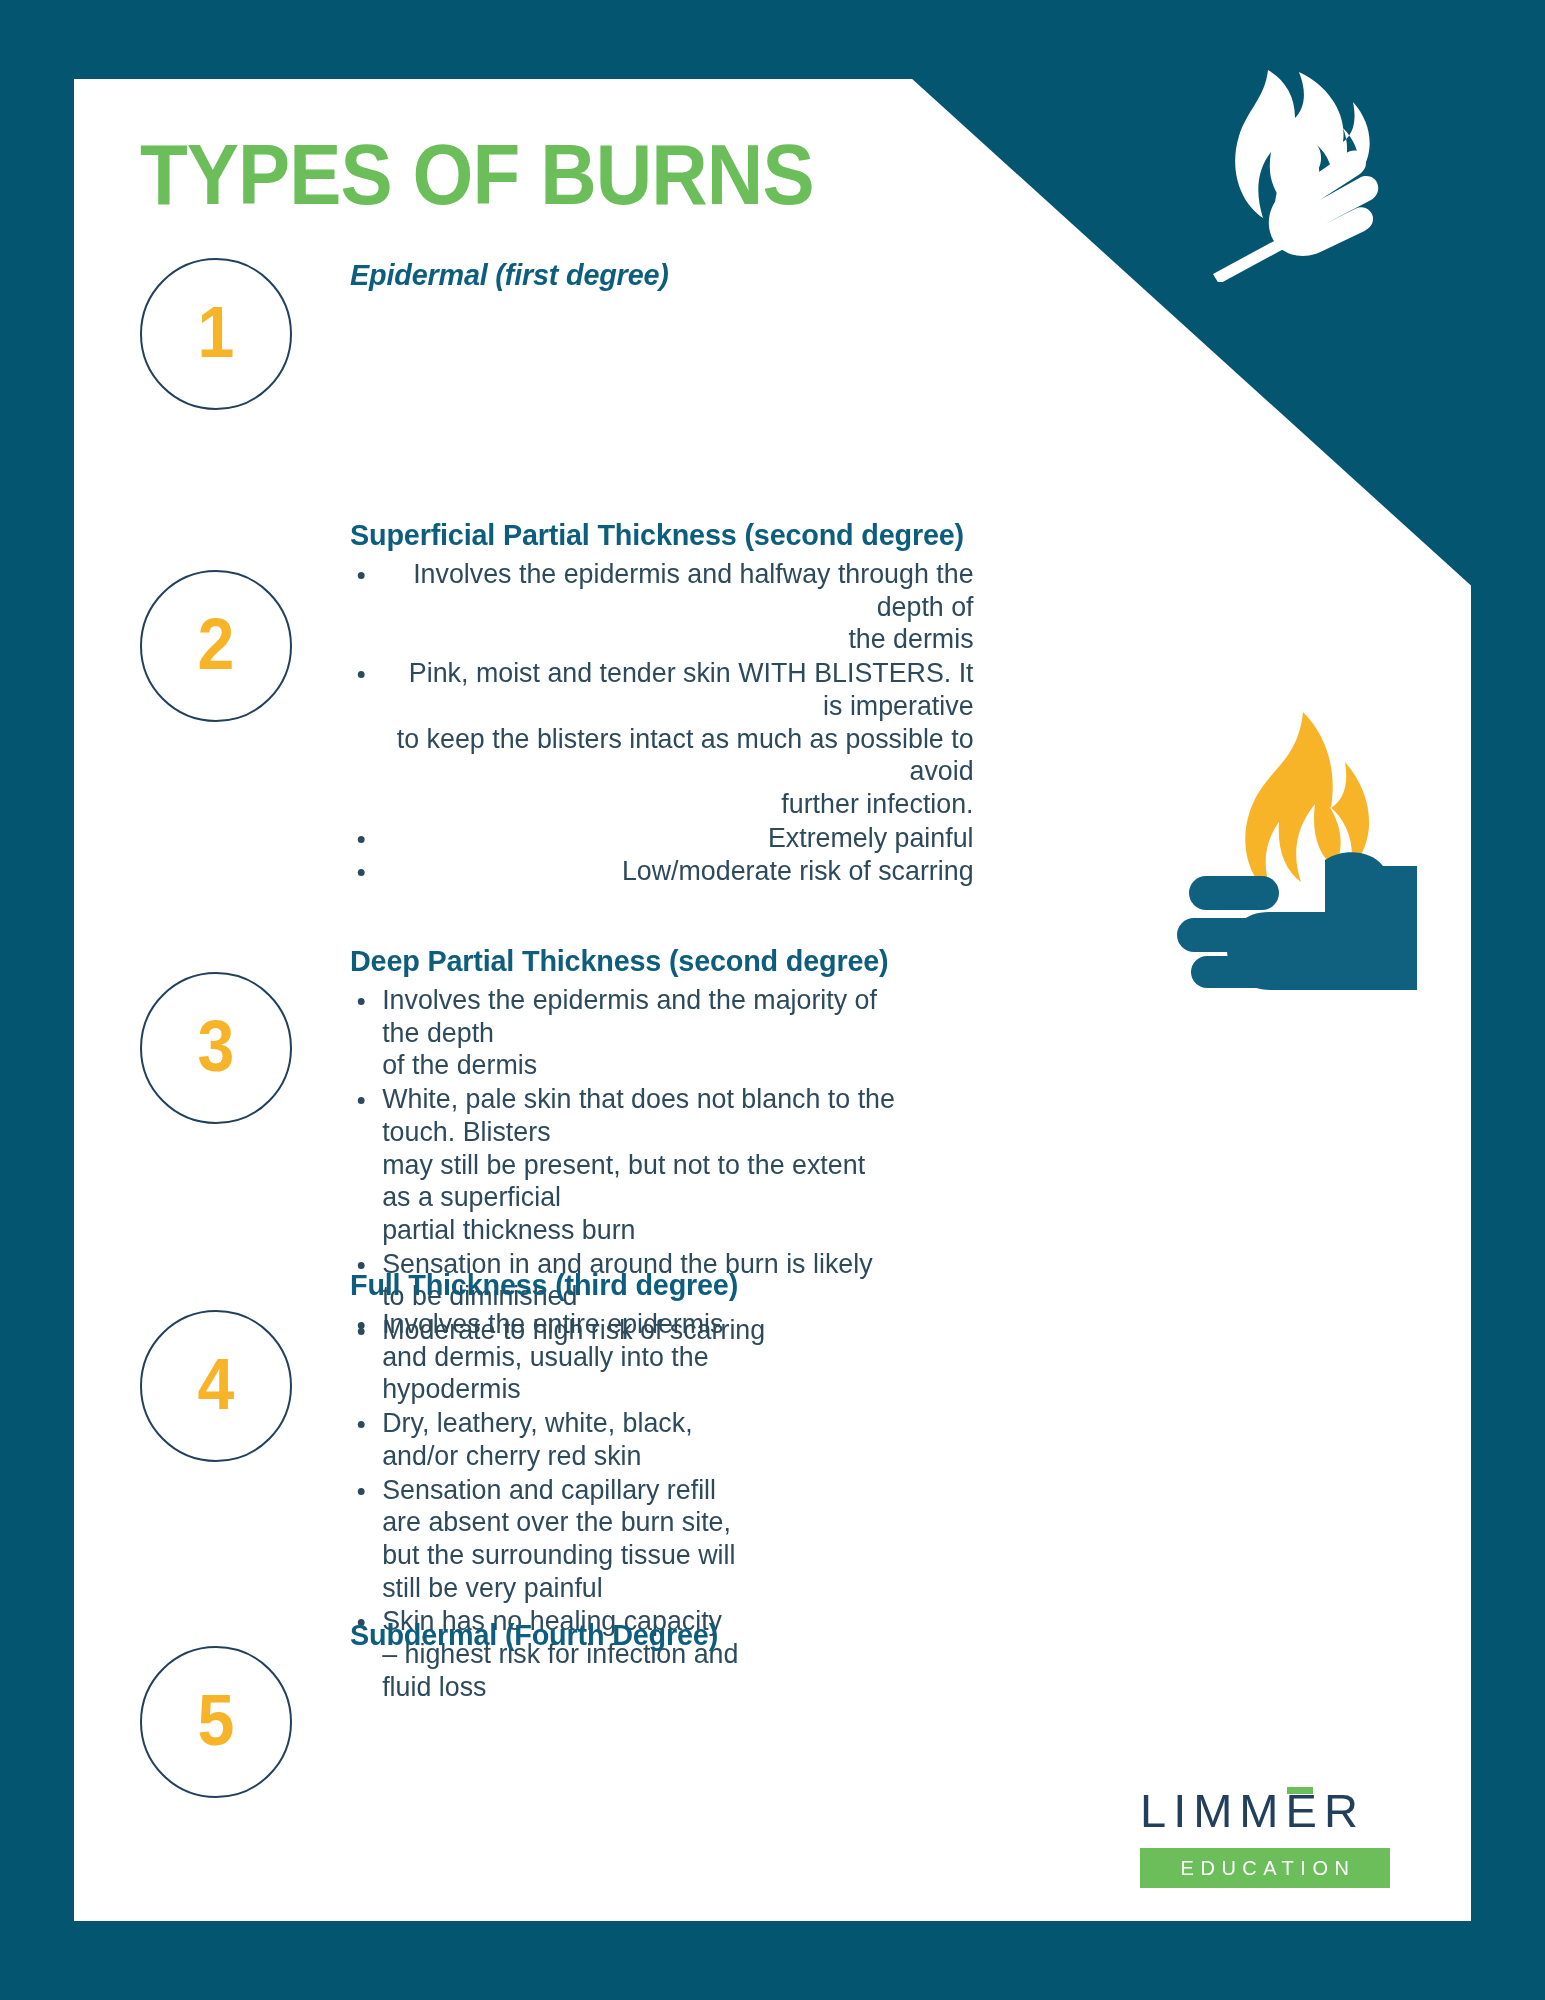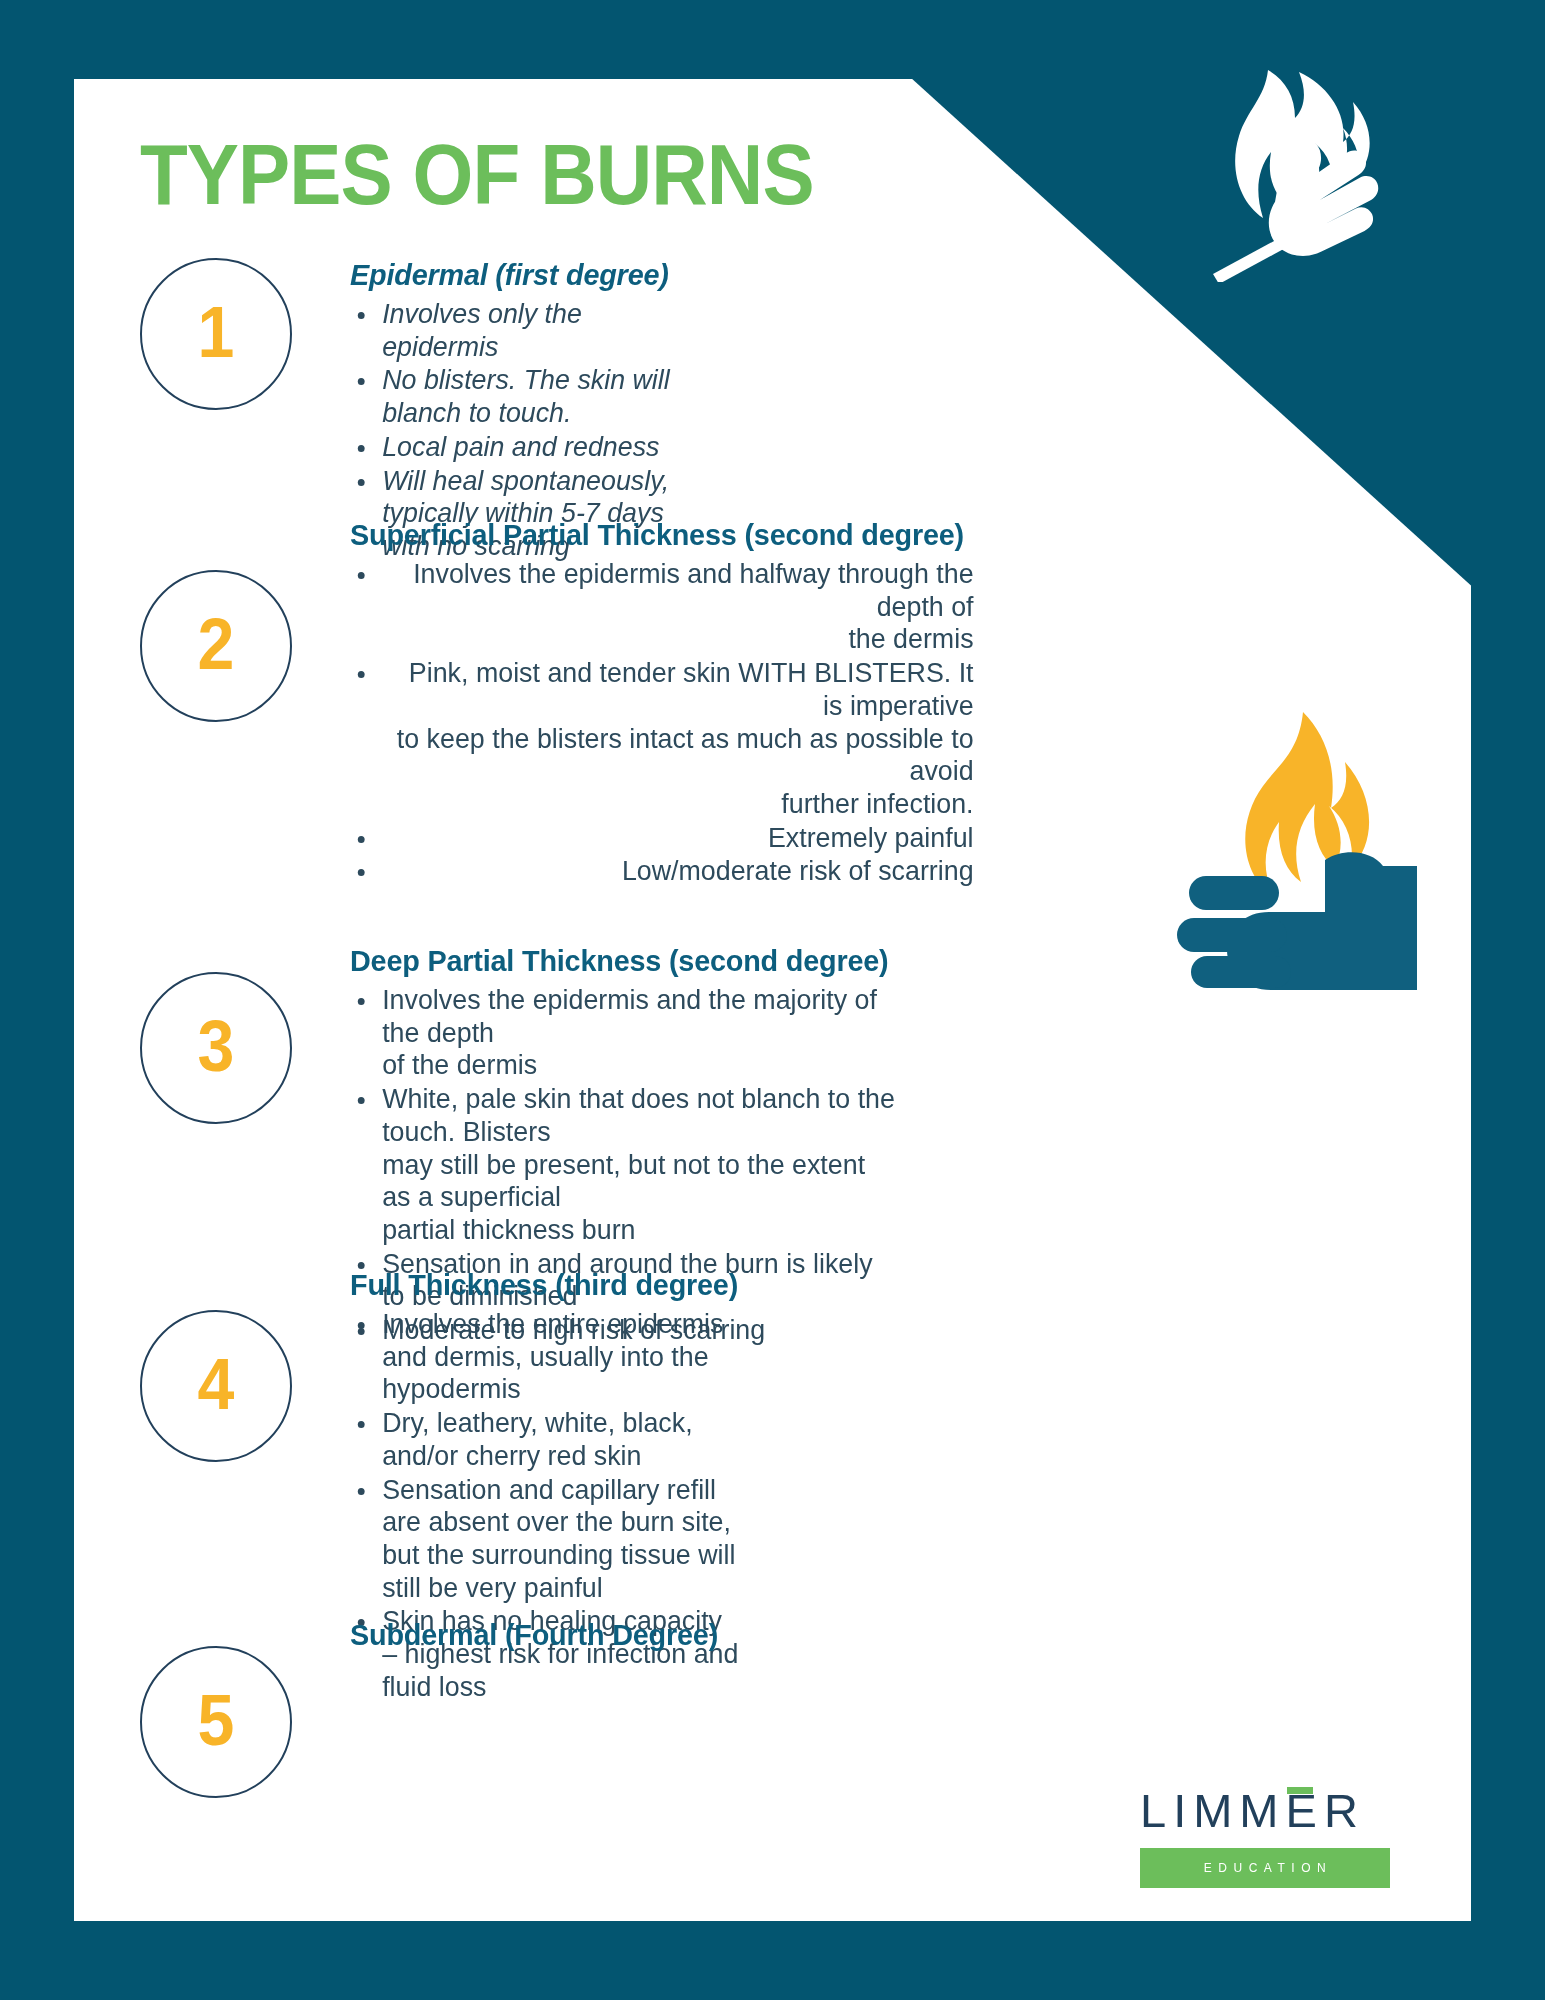--- a/index.html
+++ b/index.html
@@ -116,21 +116,21 @@
     background:#6CBE5B;
   }
   #logo-bar {
     margin-top:14px;
     background:#6CBE5B;
     height:40px;
     display:flex; align-items:center; justify-content:center;
   }
   #logo-sub {
     color:#ffffff;
-    font-size:12px;
+    font-size:20px;
     letter-spacing:6.5px;
     padding-left:6px;
   }
 </style>
 </head>
 <body>
 
 <div id="panel"></div>
 
 <div id="title">TYPES OF BURNS</div>
@@ -170,27 +170,20 @@
     </g>
   </svg>
 </div>
 
 <div class="section" style="left:140px; top:250px;">
   <div class="num-circle" style="left:0; top:8px;">
     <span class="num">1</span>
   </div>
   <div class="sec-body" style="top:8px;font-style:italic;">
     <div class="sec-heading">Epidermal (first degree)</div>
-    <ul class="bullets">
-      <li>Involves only the epidermis</li>
-      <li>No blisters. The skin will blanch to touch.</li>
-      <li>Local pain and redness</li>
-      <li>Will heal spontaneously, typically within 5-7 days
-with no scarring</li>
-    </ul>
   </div>
 </div>
 
 <div class="section" style="left:140px; top:518px;">
   <div class="num-circle" style="left:0; top:52px;">
     <span class="num">2</span>
   </div>
   <div class="sec-body" style="top:0;text-align:right;">
     <div class="sec-heading">Superficial Partial Thickness (second degree)</div>
     <ul class="bullets">

